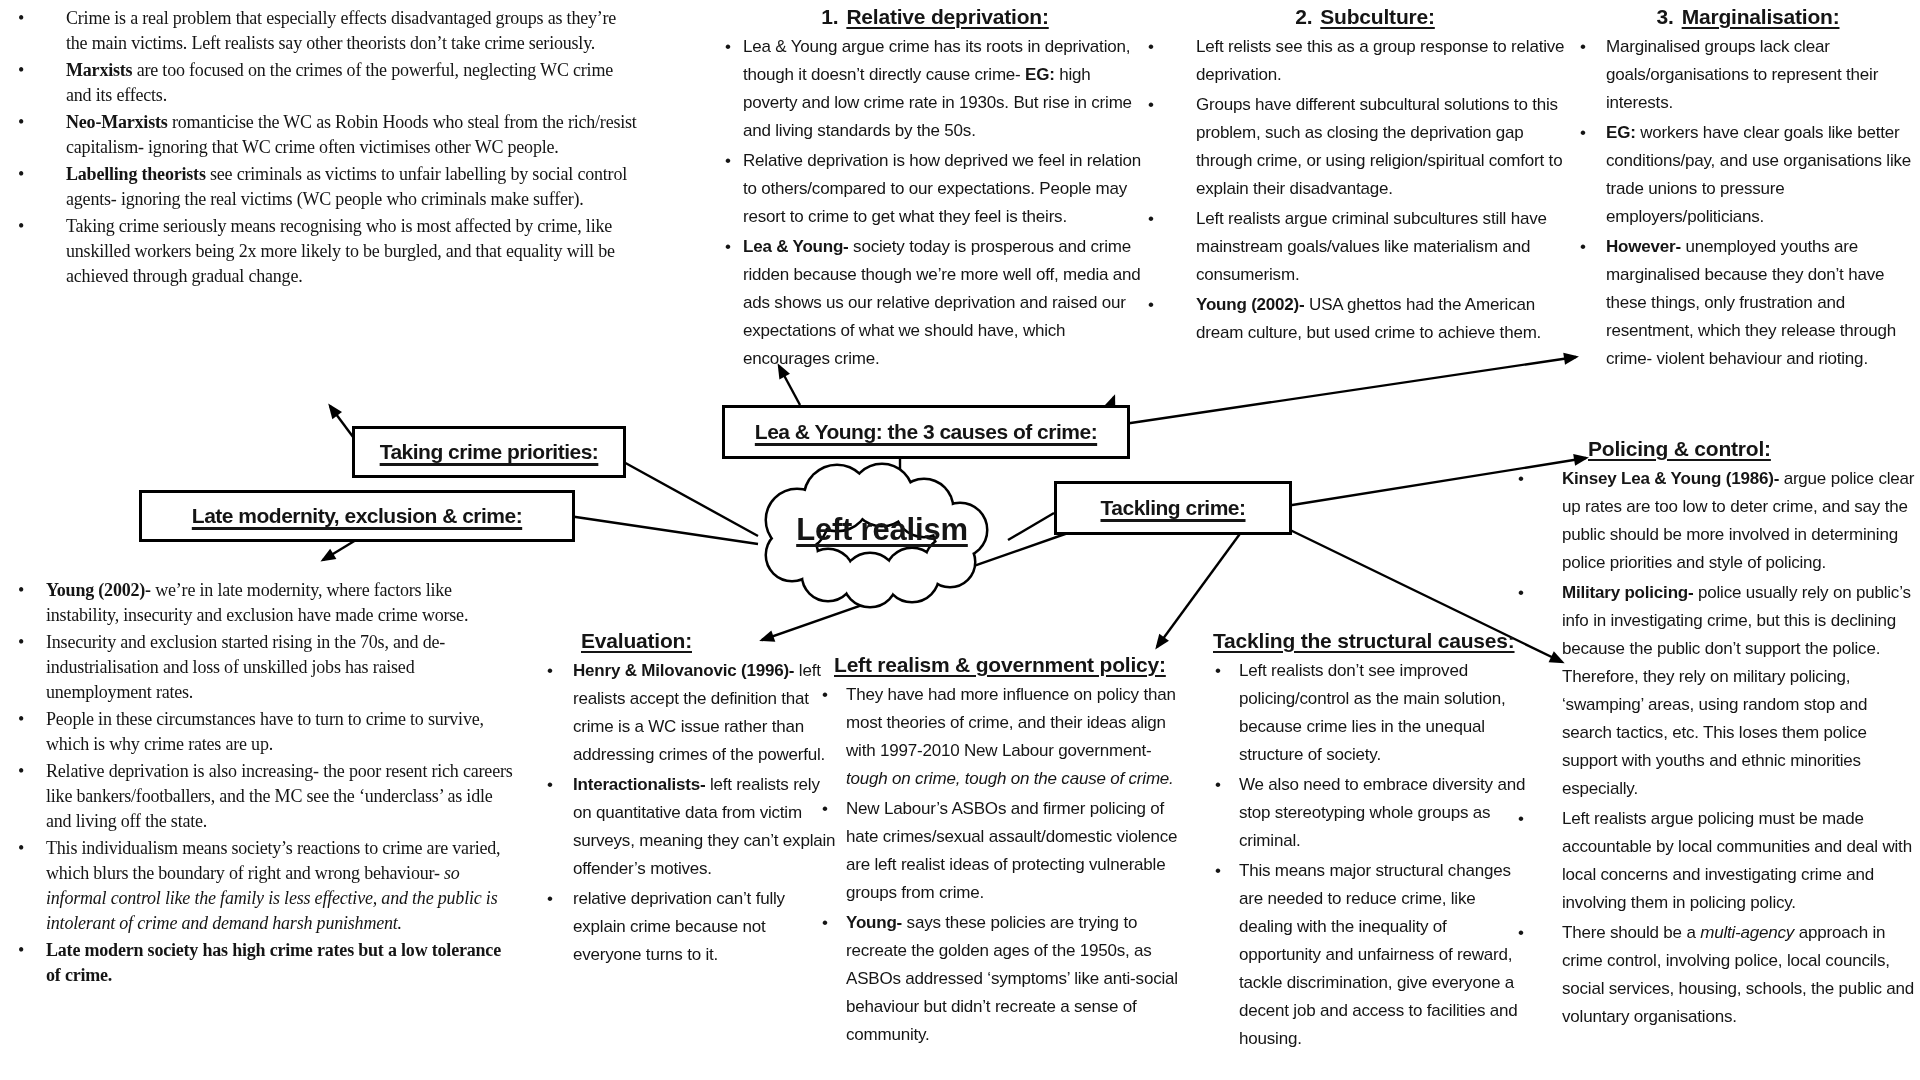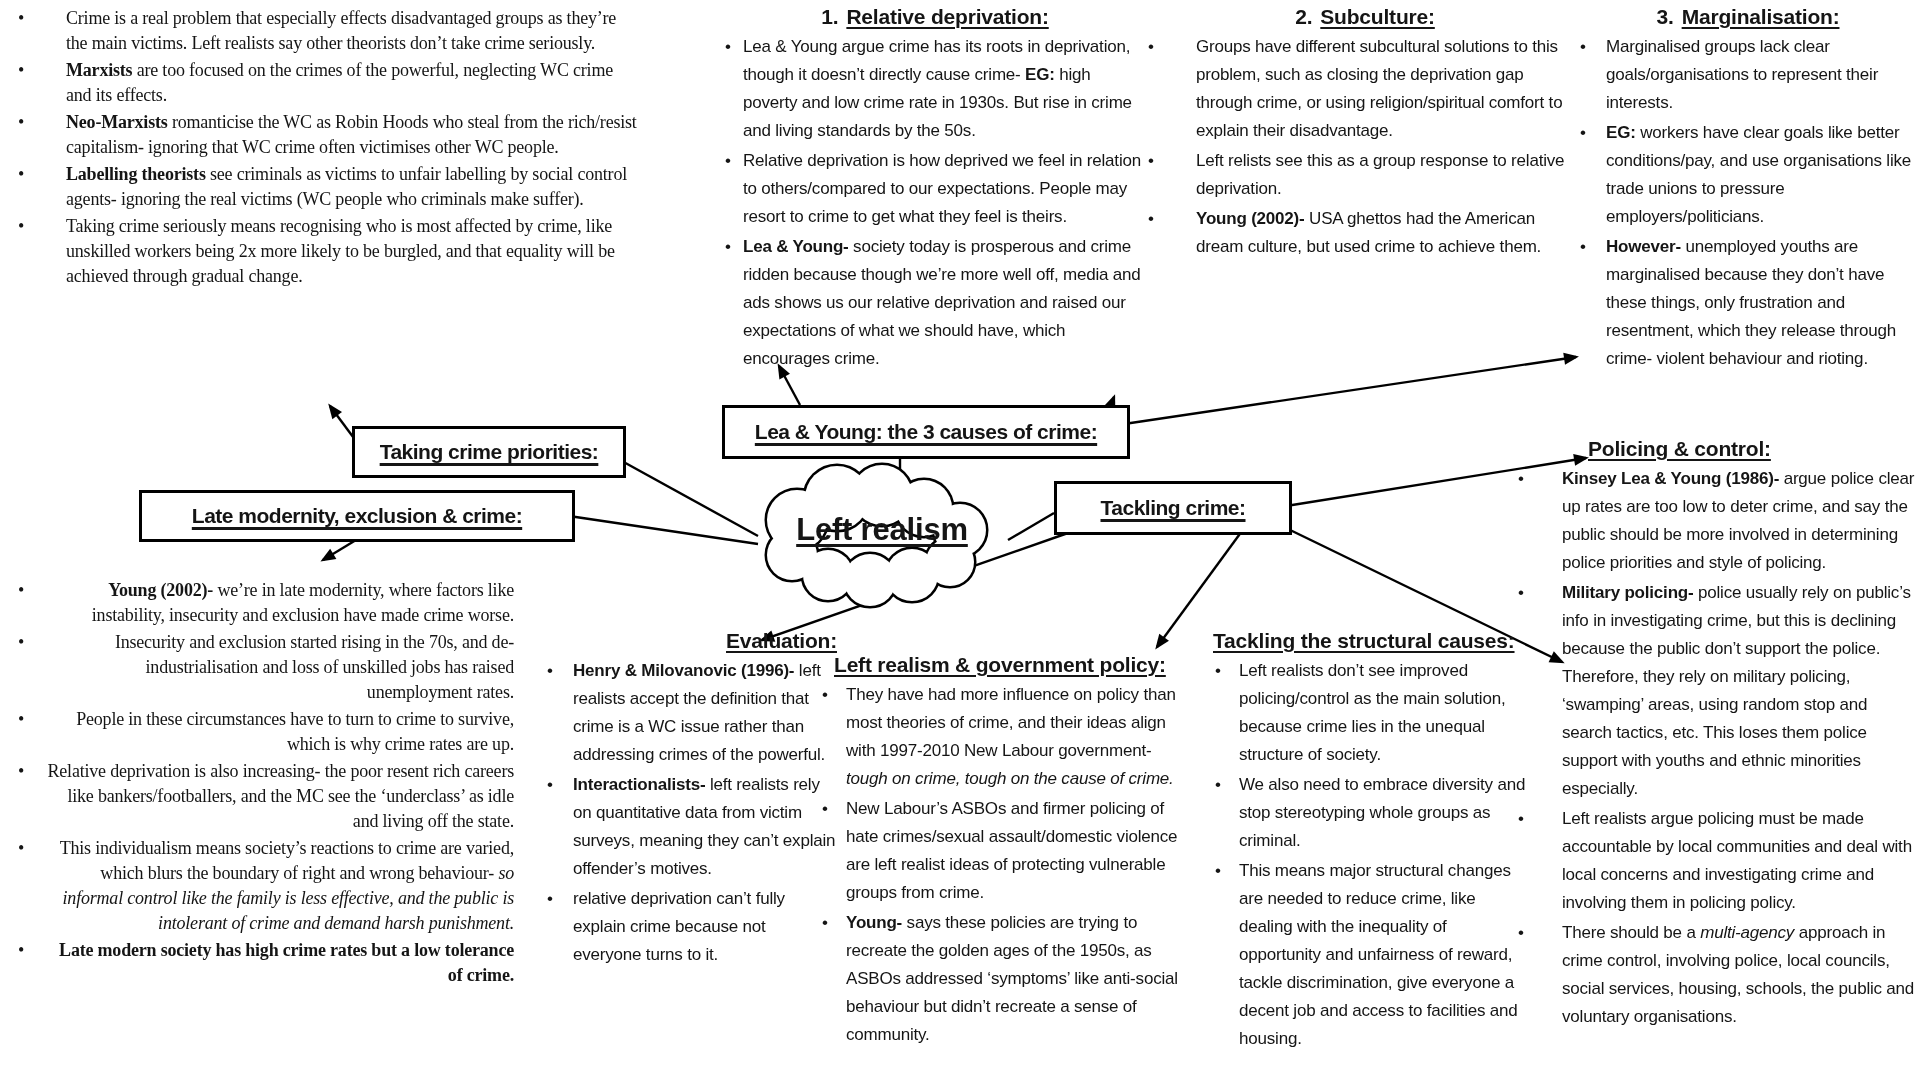--- a/index.html
+++ b/index.html
@@ -19,39 +19,39 @@
   .sec h2 .hnum{margin-right:8px;}
   .center-head{text-align:center;}
   ul.blist{list-style:none;margin:0;padding:0;font-size:17px;line-height:28px;}
   .bigtext ul.blist{font-size:18px;line-height:25px;font-family:Liberation Serif, serif;}
   ul.blist li{position:relative;margin:0 0 2px 0;}
   ul.blist li::before{content:"\2022";position:absolute;left:2px;top:0;}
   ul.blist b{font-weight:bold;}
   ul.blist i{font-style:italic;}
   .pad50 li{padding-left:50px;}
   .pad46 li{padding-left:46px;}
-  .pad30 li{padding-left:30px;text-align:right;}
+  .pad30 li{padding-left:30px;}
   .pad28 li{padding-left:28px;}
   .pad26 li{padding-left:26px;}
   .pad20 li{padding-left:20px;}
   .mapbox{
     position:absolute;z-index:3;background:#fff;border:3px solid #000;
     display:flex;align-items:center;justify-content:center;
     font-weight:bold;font-size:21px;letter-spacing:-0.5px;white-space:nowrap;
     text-decoration:underline;text-decoration-thickness:2.5px;text-underline-offset:4px;
   }
   #cloud{position:absolute;left:742px;top:460px;width:280px;height:150px;z-index:3;}
   #cloud .cloud-label{
     position:absolute;left:0;right:0;top:52px;text-align:center;
     font-size:31px;font-weight:bold;
     text-decoration:underline;text-decoration-thickness:3px;text-underline-offset:4px;
   }
   #arrows{position:absolute;left:0;top:0;z-index:1;}
   #pol-head{margin-left:72px;}
-  #eval-head{margin-left:36px;text-align:right;}
+  #eval-head{margin-left:36px;}
   #gov-head{margin-left:14px;}
 </style>
 </head>
 <body>
 
 <svg id="arrows" width="1920" height="1080" viewBox="0 0 1920 1080">
   <defs>
     <marker id="ah" markerUnits="userSpaceOnUse" markerWidth="18" markerHeight="16" refX="13" refY="7" orient="auto">
       <path d="M1,1 L16,7 L1,13 Z" fill="#000"></path>
     </marker>
@@ -92,22 +92,23 @@
       <li>Relative deprivation is how deprived we feel in relation to others/compared to our expectations. People may resort to crime to get what they feel is theirs.</li>
       <li><b>Lea &amp; Young-</b> society today is prosperous and crime ridden because though we’re more well off, media and ads shows us our relative deprivation and raised our expectations of what we should have, which encourages crime.</li>
     </ul>
 </div>
 
 <div class="sec" style="left:1146px;top:4px;width:438px">
   <h2 class="center-head">
     <span class="hnum">2.</span><span class="hul">Subculture:</span>
   </h2>
   <ul class="blist pad50">
+      <li>Left relists see this as a group response to relative deprivation.</li>
       <li>Groups have different subcultural solutions to this problem, such as closing the deprivation gap through crime, or using religion/spiritual comfort to explain their disadvantage.</li>
-      <li>Left relists see this as a group response to relative deprivation.</li>
+      <li>Left realists argue criminal subcultures still have mainstream goals/values like materialism and consumerism.</li>
       <li><b>Young (2002)-</b> USA ghettos had the American dream culture, but used crime to achieve them.</li>
     </ul>
 </div>
 
 <div class="sec" style="left:1578px;top:4px;width:340px">
   <h2 class="center-head">
     <span class="hnum">3.</span><span class="hul">Marginalisation:</span>
   </h2>
   <ul class="blist pad28">
       <li>Marginalised groups lack clear goals/organisations to represent their interests.</li>

